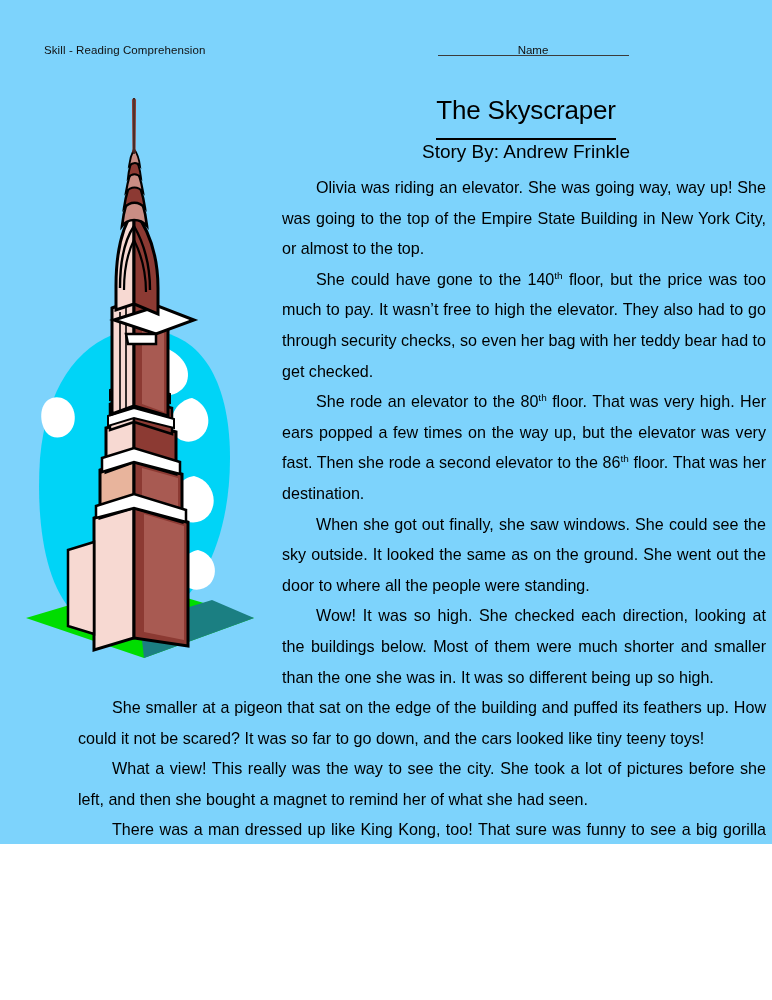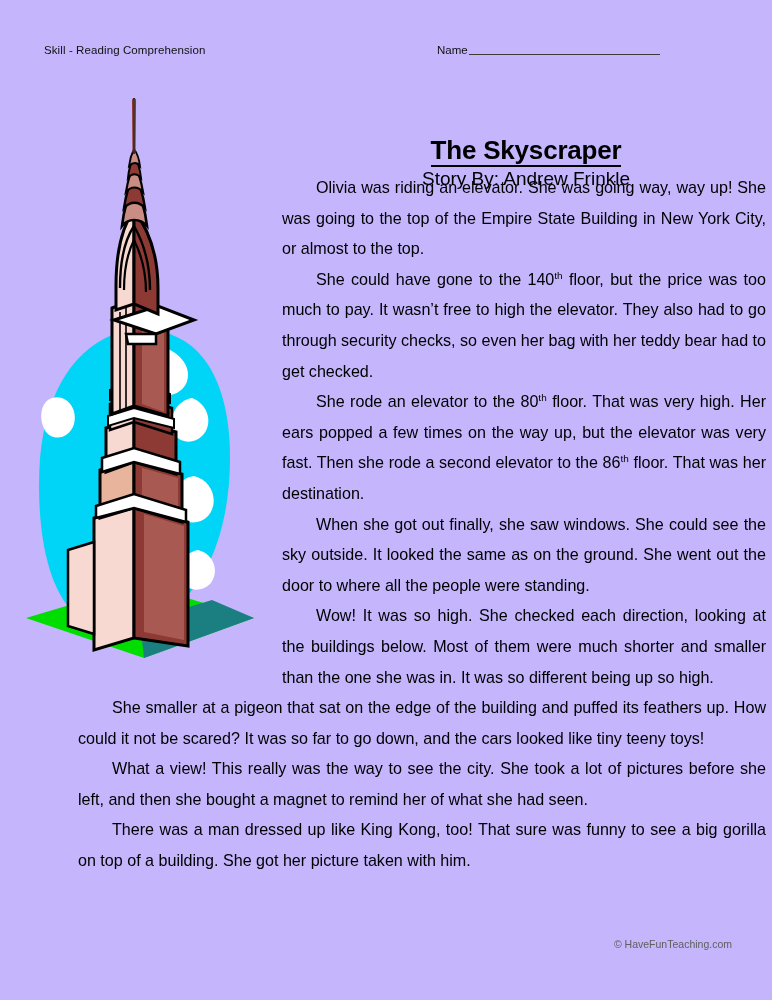--- a/index.html
+++ b/index.html
@@ -8,22 +8,22 @@
     padding: 0;
     background: #ffffff;
   }
   body {
     font-family: "Liberation Sans", sans-serif;
     color: #000000;
   }
   .page {
     position: relative;
     width: 772px;
-    height: 1000px;
-    background: #c4b5fd;
+    height: 844px;
+    background: #7dd3fc;
     overflow: hidden;
     box-sizing: border-box;
   }
 
   
   .worksheet-header {
     position: absolute;
     top: 44px;
     left: 0;
     width: 772px;
@@ -36,22 +36,23 @@
     font-size: 11.5px;
     letter-spacing: 0.1px;
     color: #111111;
     white-space: nowrap;
   }
   .name-field {
     position: absolute;
     left: 437px;
     top: 0;
     display: flex;
-    align-items: flex-end;
+    align-items: center;
     white-space: nowrap;
+    flex-direction: column;
   }
   .name-label {
     font-size: 11.5px;
     color: #111111;
   }
   .name-line {
     display: inline-block;
     width: 191px;
     height: 1px;
     background: #3b3b3b;
@@ -63,27 +64,26 @@
   
   .title-block {
     position: absolute;
     left: 286px;
     top: 96px;
     width: 480px;
     text-align: center;
   }
   .story-title {
     font-size: 26px;
-    font-weight: bold;
+    font-weight: normal;
     letter-spacing: -0.2px;
     display: inline-block;
     border-bottom: 2.2px solid #000;
-    padding-bottom: 0px;
+    padding-bottom: 13px;
     line-height: 1.1;
-    margin-top: 40px;
   }
   .story-author {
     margin-top: 2px;
     font-size: 19px;
     line-height: 1.1;
   }
 
   
   .story-body {
     position: absolute;

